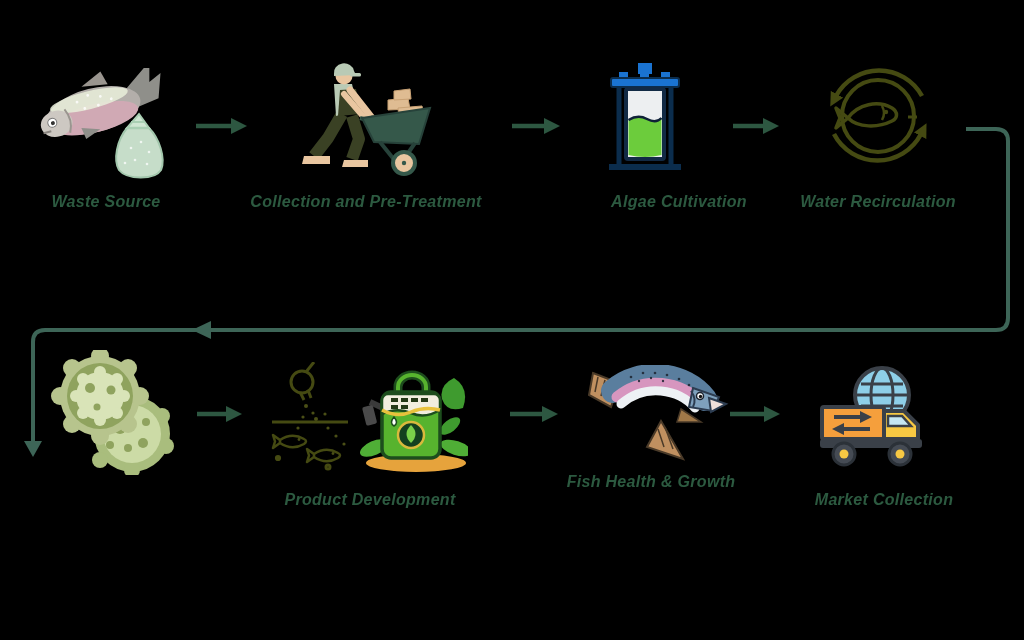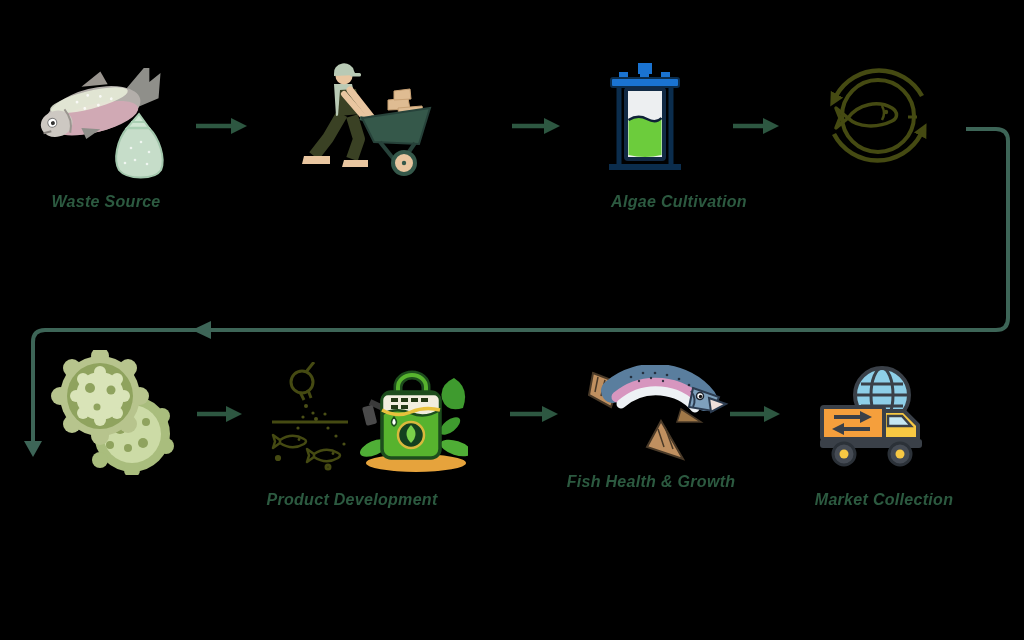--- a/index.html
+++ b/index.html
@@ -106,20 +106,21 @@
     <line x1="60" y1="56" x2="88" y2="64" stroke="#35584a" stroke-width="4"></line>
     <polygon points="88,38 108,36 110,47 88,48" fill="#dfbc92" stroke="#c9a275" stroke-width="1"></polygon>
     <polygon points="98,46 122,44 124,55 99,56" fill="#dfbc92" stroke="#c9a275" stroke-width="1"></polygon>
     <polygon points="94,29 110,27 111,37 94,38" fill="#dfbc92" stroke="#c9a275" stroke-width="1"></polygon>
     <polygon points="62,56 130,46 119,82 74,80" fill="#35584a" stroke="#27423a" stroke-width="2"></polygon>
     <line x1="80" y1="80" x2="96" y2="100" stroke="#27423a" stroke-width="4"></line>
     <line x1="115" y1="81" x2="102" y2="100" stroke="#27423a" stroke-width="4"></line>
     <circle cx="104" cy="101" r="11" fill="#e9c6a0" stroke="#35584a" stroke-width="4"></circle>
     <circle cx="104" cy="101" r="2.2" fill="#35584a"></circle>
   </svg>
+  <div class="step-label" style="left:366px;top:193px">Collection and Pre-Treatment</div>
 
   <svg class="step-icon" style="left:605px;top:63px" width="80" height="112" viewBox="0 0 80 112">
     <rect x="33" y="0" width="14" height="11" fill="#1a73d1"></rect>
     <rect x="14" y="9" width="9" height="6" fill="#1a73d1"></rect>
     <rect x="35" y="9" width="9" height="6" fill="#1a73d1"></rect>
     <rect x="56" y="9" width="9" height="6" fill="#1a73d1"></rect>
     <rect x="6" y="15" width="68" height="9" rx="2" fill="#1a73d1" stroke="#0b2d4d" stroke-width="2"></rect>
     <line x1="14" y1="24" x2="14" y2="101" stroke="#0b2d4d" stroke-width="5"></line>
     <line x1="66" y1="24" x2="66" y2="101" stroke="#0b2d4d" stroke-width="5"></line>
     <rect x="21" y="26" width="38" height="70" rx="2" fill="#edeff1" stroke="#122a45" stroke-width="4"></rect>
@@ -132,20 +133,21 @@
   <svg class="step-icon" style="left:820px;top:60px" width="116" height="118" viewBox="0 0 116 118">
     <circle cx="58" cy="56" r="36" class="olive" stroke-width="4"></circle>
     <path d="M102 36 A 49 49 0 0 0 16 36" class="olive" stroke-width="4.5" marker-end="url(#oh)"></path>
     <path d="M14 74 A 49 49 0 0 0 101 74" class="olive" stroke-width="4.5" marker-end="url(#oh)"></path>
     <path d="M28 58 C 38 44, 58 40, 72 48 C 78 52, 78 58, 72 61 C 58 68, 38 68, 28 58 Z" class="olive" stroke-width="3.5"></path>
     <path d="M28 58 L 16 48 L 20 58 L 16 68 Z" class="olive" stroke-width="3.5" stroke-linejoin="round"></path>
     <path d="M62 46 q 4 7 0 14" class="olive" stroke-width="2.5"></path>
     <circle cx="66" cy="52" r="2.2" class="olive-fill"></circle>
     <line x1="88" y1="57" x2="97" y2="57" class="olive" stroke-width="3"></line>
   </svg>
+  <div class="step-label" style="left:878px;top:193px">Water Recirculation</div>
 
   <svg class="step-icon" style="left:50px;top:350px" width="128" height="125" viewBox="0 0 128 125">
     <g>
       <circle cx="82" cy="84" r="38" fill="#a9bd7d"></circle>
       <circle cx="50" cy="110" r="8" fill="#a9bd7d"></circle>
         <circle cx="116" cy="96" r="8" fill="#a9bd7d"></circle>
       <circle cx="82" cy="120" r="8" fill="#a9bd7d"></circle>
         <circle cx="112" cy="66" r="8" fill="#a9bd7d"></circle>
       <circle cx="82" cy="84" r="29" fill="#ccdba6"></circle>
       <g fill="#8fa35e">
@@ -228,21 +230,21 @@
         <rect x="131" y="36" width="7" height="4"></rect>
       <rect x="141" y="36" width="7" height="4"></rect>
         <rect x="151" y="36" width="7" height="4"></rect>
       <rect x="121" y="43" width="7" height="4"></rect>
         <rect x="131" y="43" width="7" height="4"></rect>
     </g>
     <circle cx="141" cy="73" r="13" fill="#14401f" stroke="#d9b93c" stroke-width="2.5"></circle>
     <path d="M141 63 q 9 9 0 18 q -9 -9 0 -18 Z" fill="#7ad14a"></path>
     <path d="M124 55 q 5 6 0 9 q -5 -3 0 -9 Z" fill="#ffffff" stroke="#1d4d1d" stroke-width="1.5"></path>
   </svg>
-  <div class="step-label" style="left:352px;top:491px">Product Development</div>
+  <div class="step-label" style="left:370px;top:491px">Product Development</div>
 
   <svg class="step-icon" style="left:583px;top:365px" width="148" height="105" viewBox="0 0 148 105">
     <polygon points="10,8 36,18 28,42 6,30" fill="#c09060" stroke="#4a3a28" stroke-width="2"></polygon>
     <line x1="15" y1="12" x2="12" y2="27" stroke="#4a3a28" stroke-width="1.5"></line>
     <line x1="22" y1="15" x2="18" y2="31" stroke="#4a3a28" stroke-width="1.5"></line>
     <line x1="29" y1="18" x2="24" y2="35" stroke="#4a3a28" stroke-width="1.5"></line>
     <polygon points="78,56 100,94 64,82" fill="#c09060" stroke="#4a3a28" stroke-width="2"></polygon>
     <line x1="82" y1="62" x2="90" y2="84" stroke="#4a3a28" stroke-width="1.5"></line>
     <line x1="75" y1="64" x2="81" y2="82" stroke="#4a3a28" stroke-width="1.5"></line>
     <path d="M30 26 C 58 2, 102 8, 122 34" stroke="#5a7e9e" stroke-width="24" fill="none" stroke-linecap="round"></path>

